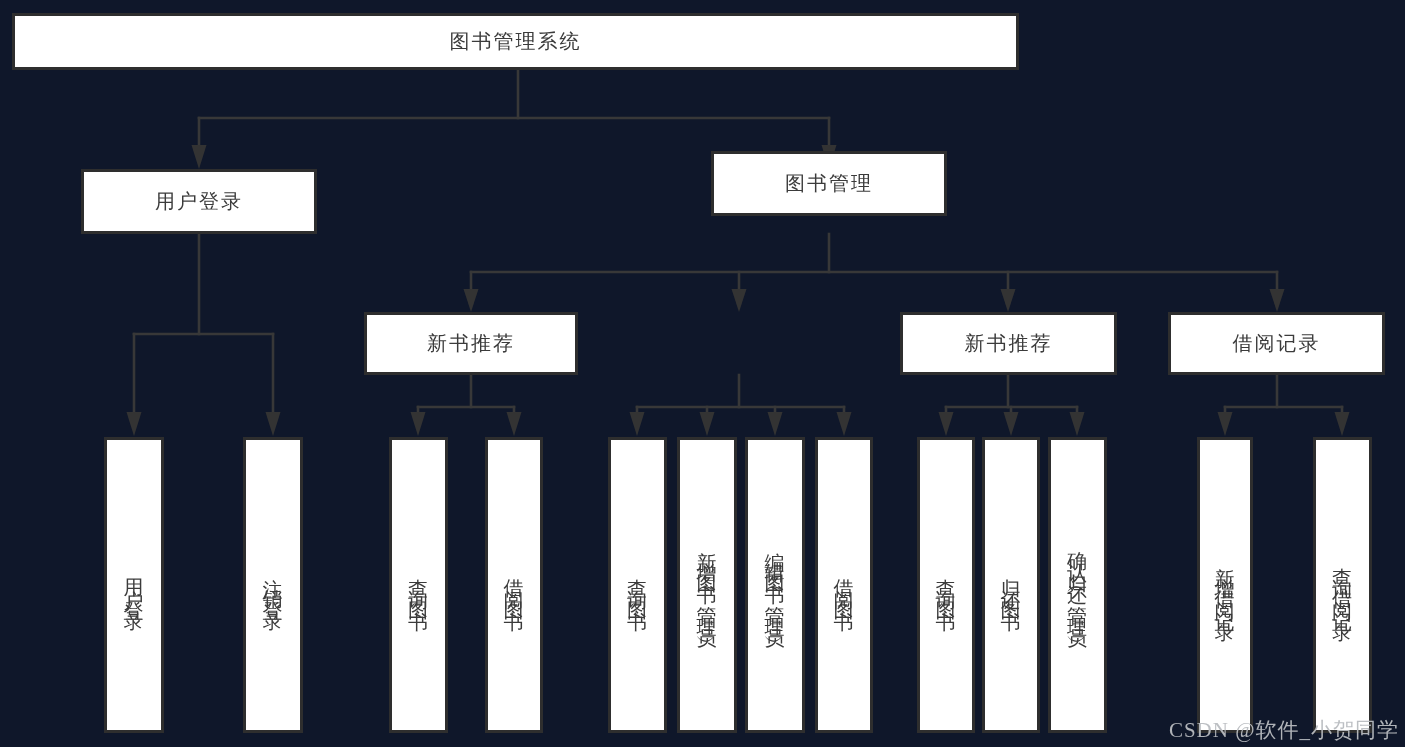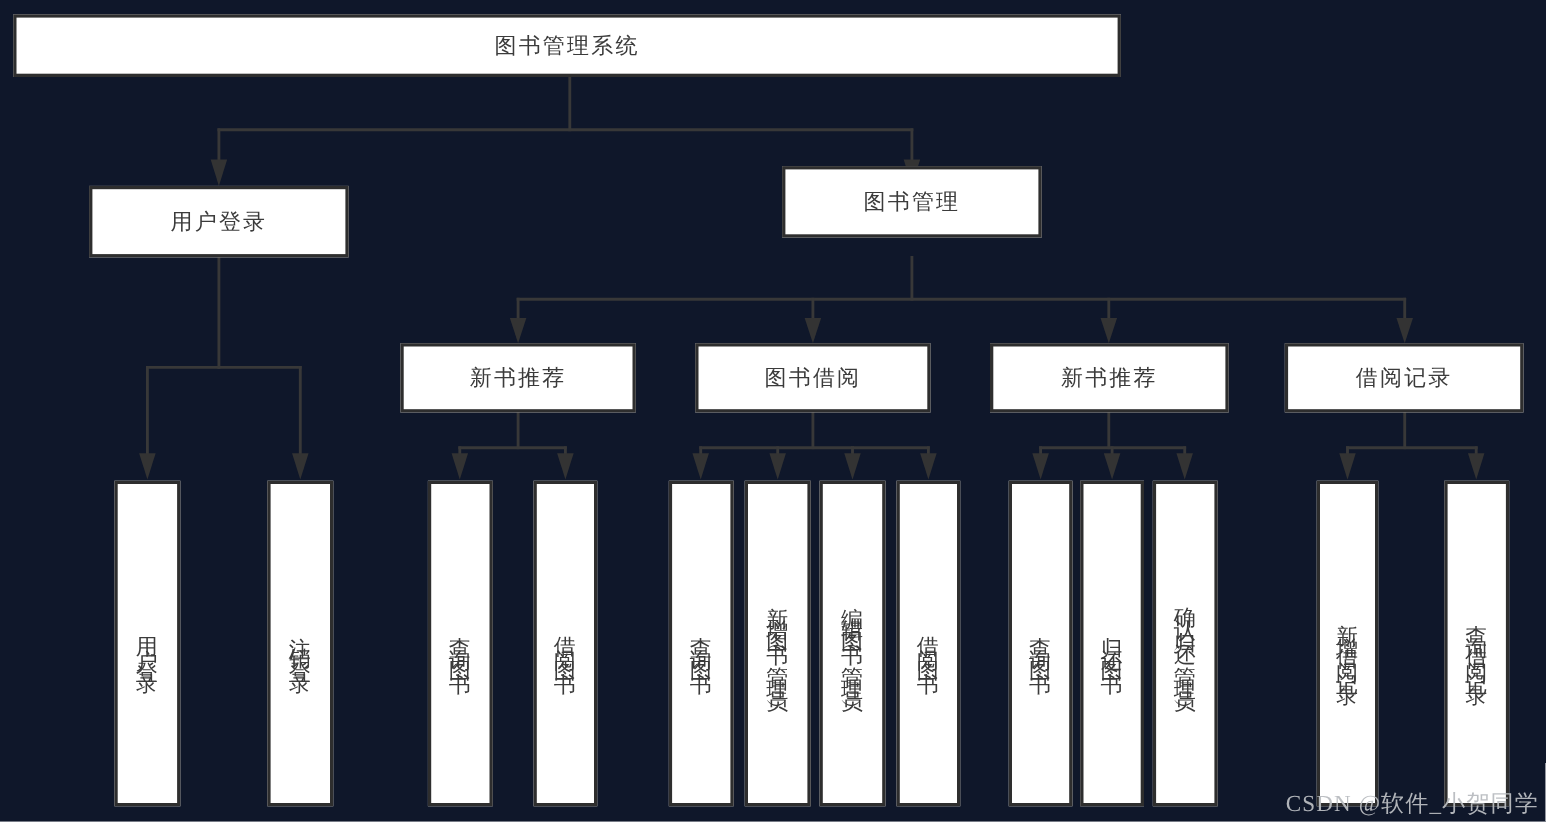--- a/index.html
+++ b/index.html
@@ -156,23 +156,20 @@
   <div class="hbox" style="left:81px; top:169px; width:236px; height:65px;">
     <span>用户登录</span>
   </div>
   <div class="hbox" style="left:711px; top:151px; width:236px; height:65px;">
     <span>图书管理</span>
   </div>
 
   <div class="hbox" style="left:364px; top:312px; width:214px; height:63px;">
     <span>新书推荐</span>
   </div>
-  <div class="hbox" style="left:632px; top:312px; width:214px; height:63px;">
-    <span>图书借阅</span>
-  </div>
   <div class="hbox" style="left:900px; top:312px; width:217px; height:63px;">
     <span>新书推荐</span>
   </div>
   <div class="hbox" style="left:1168px; top:312px; width:217px; height:63px;text-align:right;">
     <span>借阅记录</span>
   </div>
 
   <div class="vbox" style="left:104px; width:60px;">
     <span>用户登录</span>
   </div>

